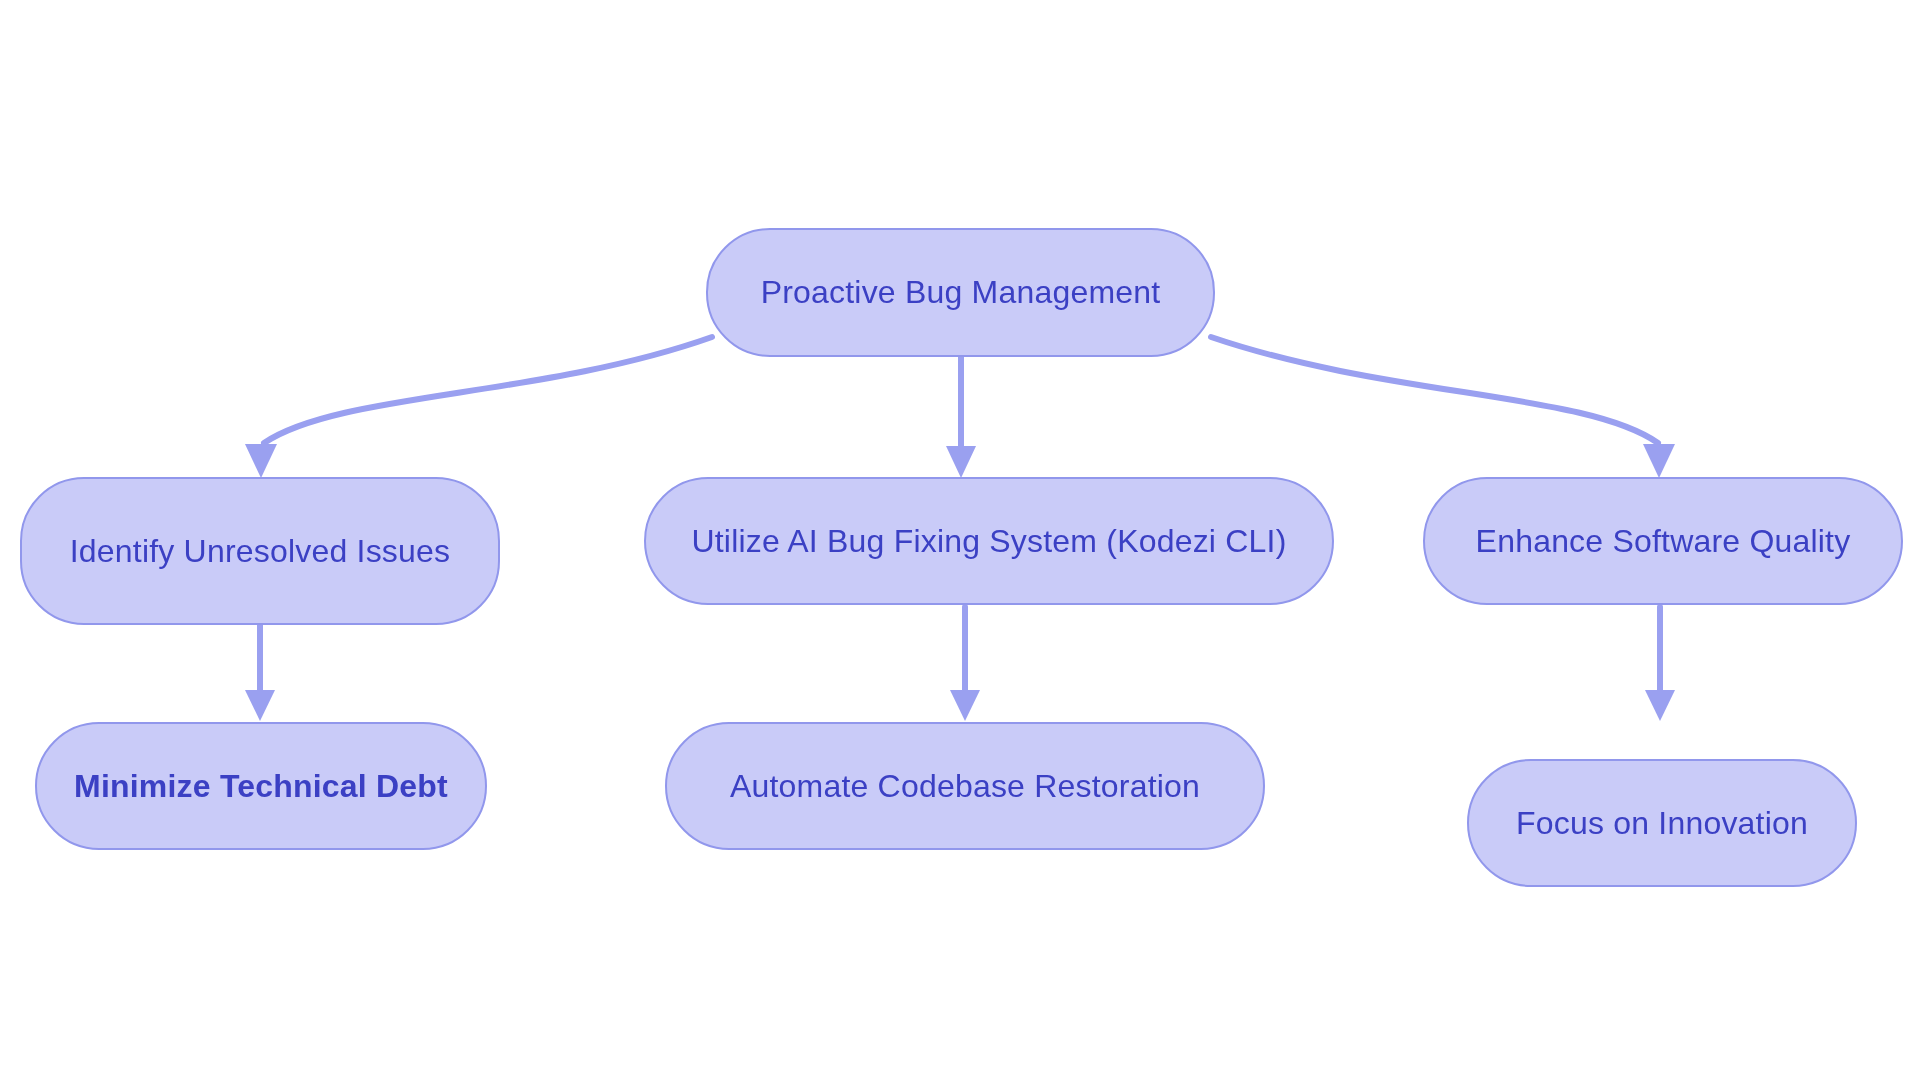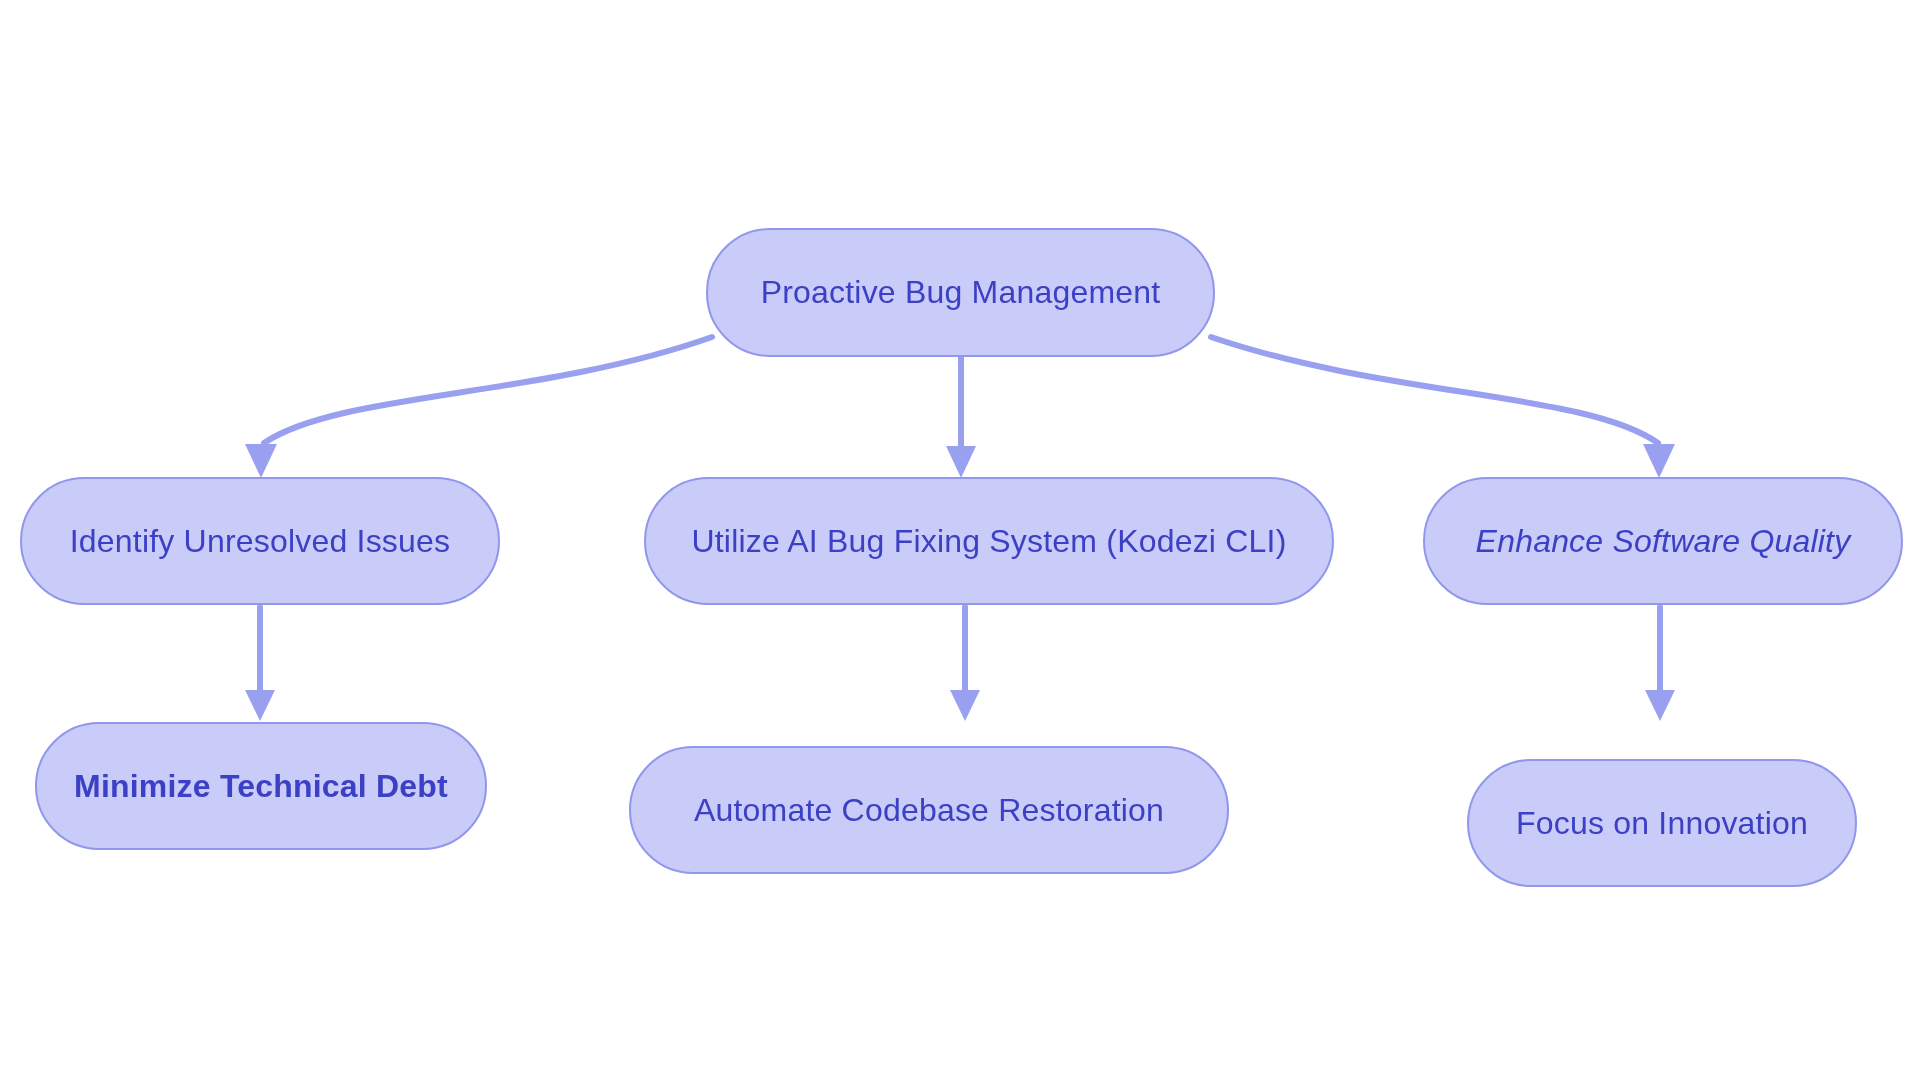--- a/index.html
+++ b/index.html
@@ -47,25 +47,25 @@
     border: 2px solid var(--node-border, #9197ec);
     border-radius: 64px;
     color: var(--node-text, #3b40c4);
     font-size: 32px;
     line-height: 1.2;
     white-space: nowrap;
     letter-spacing: 0.2px;
   }
   
   .node-root      { left: 706px;  top: 228px; width: 509px; height: 129px; }
-  .node-identify  { left: 20px;   top: 477px; width: 480px; height: 128px; }
+  .node-identify  { left: 20px;   top: 477px; width: 480px; height: 148px; }
   .node-utilize   { left: 644px;  top: 477px; width: 690px; height: 128px; }
-  .node-enhance   { left: 1423px; top: 477px; width: 480px; height: 128px; font-style: italic; }
+  .node-enhance   { left: 1423px; top: 477px; width: 480px; height: 128px; }
   .node-minimize  { left: 35px;   top: 722px; width: 452px; height: 128px; font-weight: bold; }
-  .node-automate  { left: 629px;  top: 722px; width: 600px; height: 128px; margin-top: 24px; }
+  .node-automate  { left: 665px;  top: 722px; width: 600px; height: 128px; }
   .node-focus     { left: 1467px; top: 722px; width: 390px; height: 128px; margin-top: 37px; }
 </style>
 </head>
 <body>
 
 <div class="canvas">
 
   <svg class="edges" viewBox="0 0 1920 1083" xmlns="http://www.w3.org/2000/svg">
 
     <path class="edge" d="M 712 337 C 540 398, 340 392, 264 443"></path>

